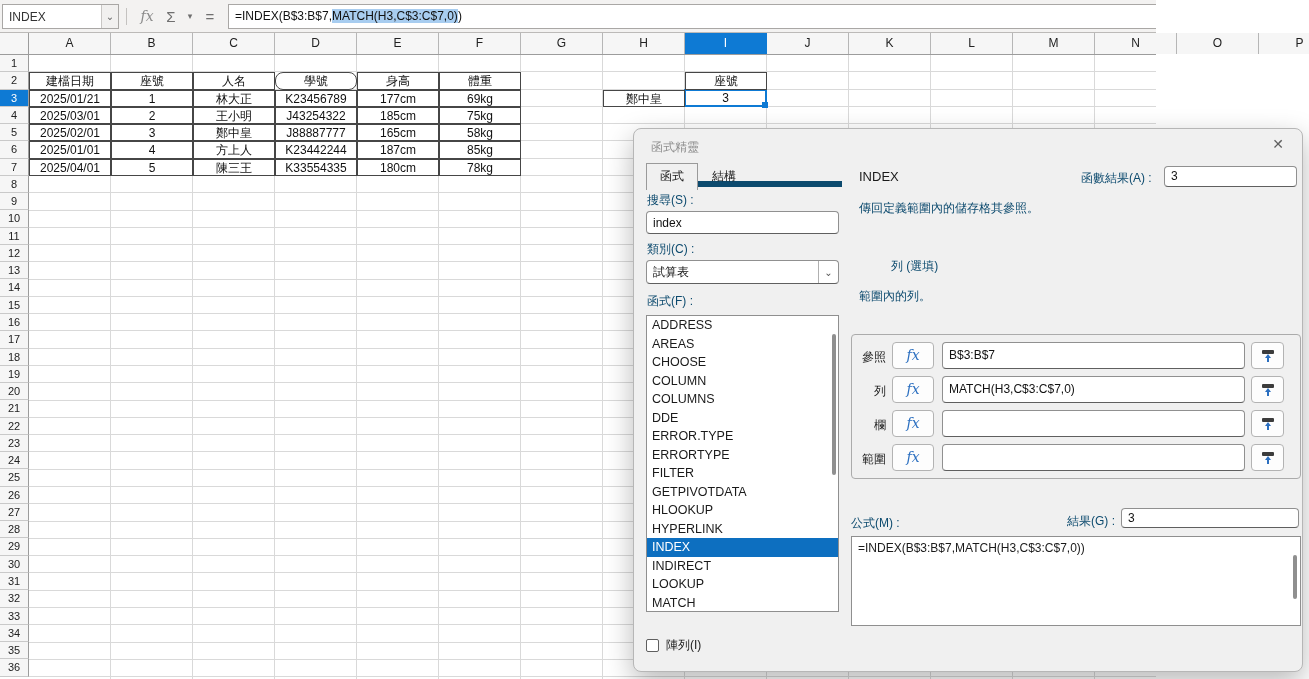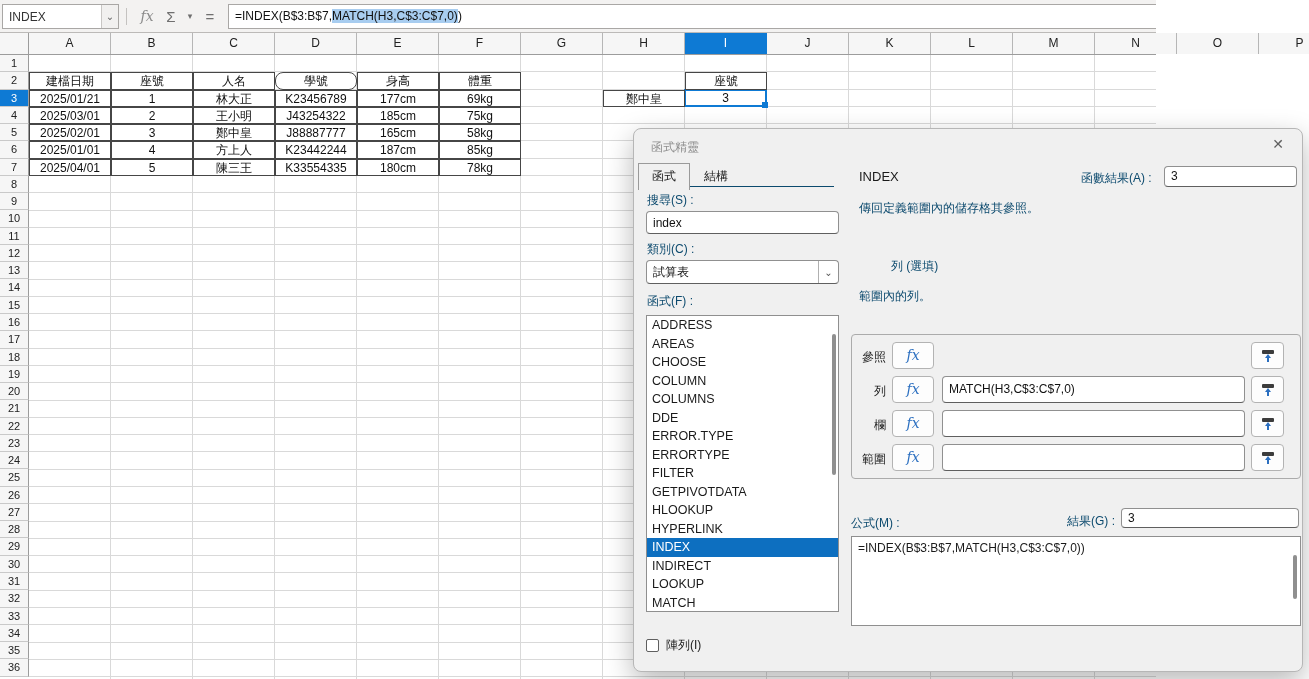--- a/index.html
+++ b/index.html
@@ -51,22 +51,22 @@
   .fill-handle { position:absolute; right:-3px; bottom:-3px; width:6px; height:6px;
     background:#0e7ad4; }
 
   
   .dialog { position:absolute; left:633px; top:128px; width:670px; height:544px;
     background:#f0f0f0; border:1px solid #b6b6b6; border-radius:8px;
     box-shadow:0 10px 28px rgba(0,0,0,.28); font-size:12px; color:#1a1a1a; }
   .dlg-title { position:absolute; left:17px; top:10px; font-size:12px; color:#8f8f8f; }
   .dlg-close { position:absolute; right:14px; top:7px; font-size:14px; color:#5f5f5f;
     width:20px; text-align:center; cursor:default; }
-  .tabs { position:absolute; left:4px; top:33px; width:196px; height:25px;
-    border-bottom:1px solid #0c4a6e; }
+  .tabs { position:absolute; left:12px; top:33px; width:196px; height:25px;
+    border-bottom:6px solid #0c4a6e; }
   .tab { display:inline-block; position:relative; top:1px; padding:4px 13px 5px;
     border:1px solid transparent; border-bottom:none; font-size:12px; }
   .tab.active { background:#f0f0f0; border-color:#9a9a9a; }
   .lbl { position:absolute; font-size:12px; color:#0c4a6e; }
   .field { background:#fff; border:1px solid #909090; border-bottom-color:#5f5f5f;
     border-radius:4px; font-size:12px; color:#111; }
   input.field { padding:0 6px; }
   .search-input { position:absolute; left:12px; top:82px; width:193px; height:23px; }
   .cat-select { position:absolute; left:12px; top:131px; width:193px; height:24px;
     display:flex; align-items:center; }
@@ -270,20 +270,21 @@
     <div class="field result-field">3</div>
 
     <div class="lbl" style="left:225px;top:71px;">傳回定義範圍內的儲存格其參照。</div>
     <div class="lbl" style="left:225px;top:129px;margin-left:32px;">列 (選填)</div>
     <div class="lbl" style="left:225px;top:159px;">範圍內的列。</div>
 
     <div class="argbox">
         <div class="arg-row" style="top: 7px;">
           <div class="arg-lbl">參照</div>
           <div class="fxbtn">fx</div>
+          <div class="field arg-input">B$3:B$7</div>
           <div class="shrbtn">
             <svg width="16" height="14" viewBox="0 0 16 14">
               <rect x="2" y="1" width="12" height="4" rx="1" fill="#3c3c3c"></rect>
               <path d="M8 5 L11 9 L9 9 L9 13 L7 13 L7 9 L5 9 Z" fill="#2b6fc0"></path>
             </svg>
           </div>
         </div>
         <div class="arg-row" style="top: 41px;">
           <div class="arg-lbl">列</div>
           <div class="fxbtn">fx</div>

